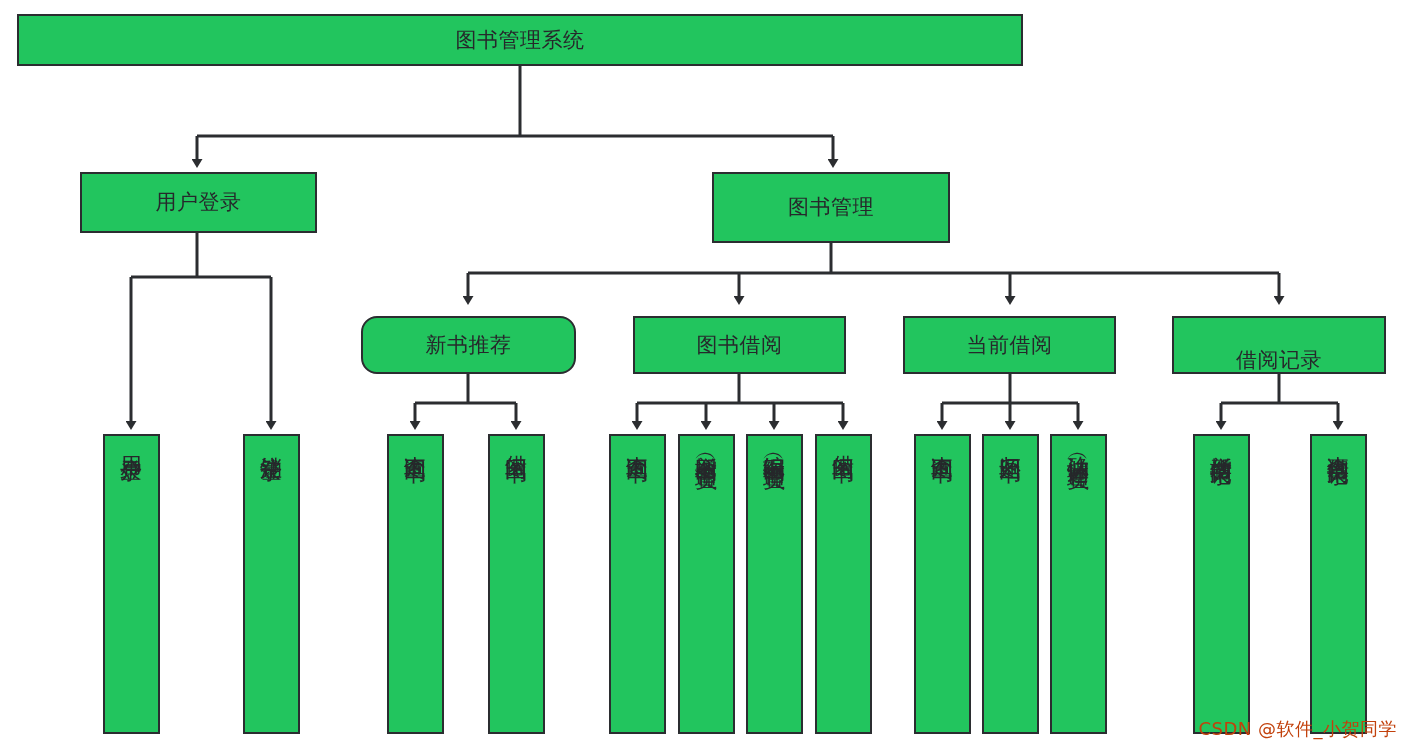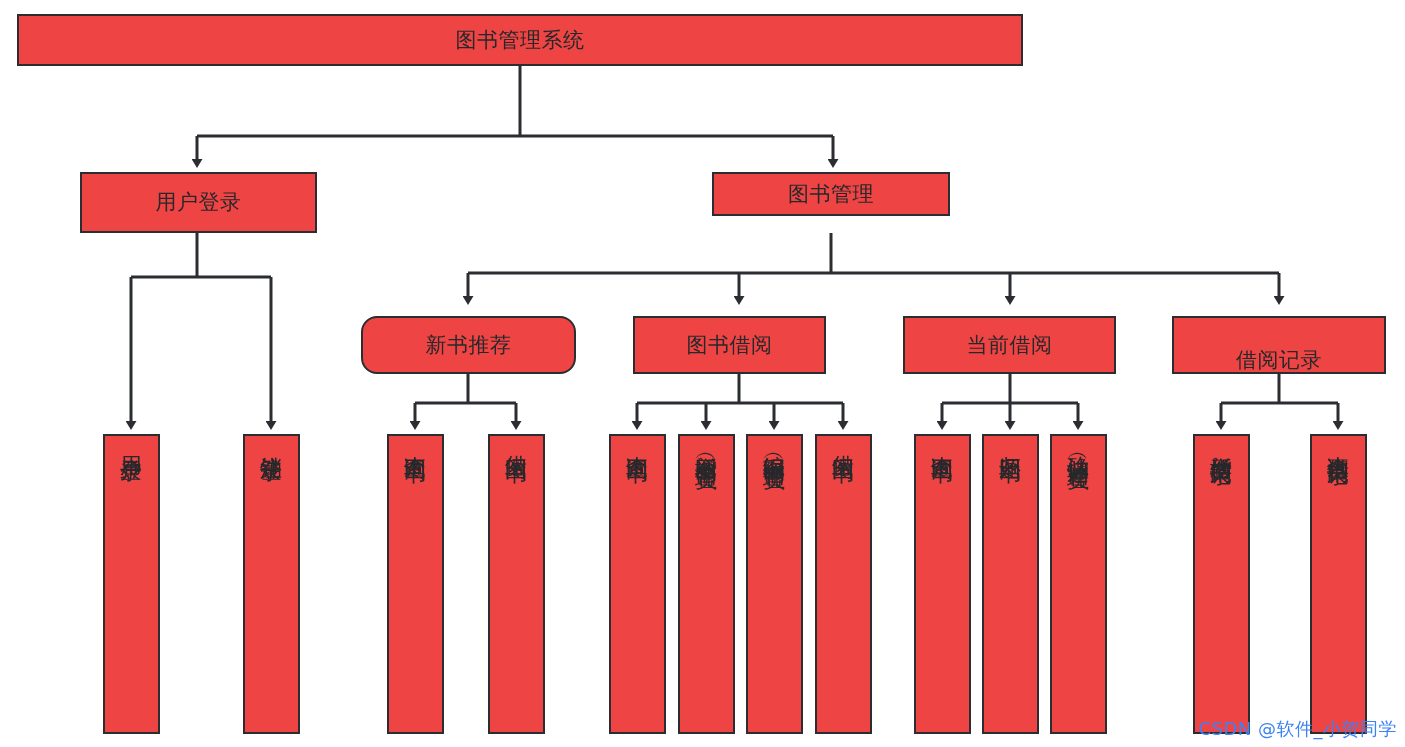--- a/index.html
+++ b/index.html
@@ -19,21 +19,21 @@
   svg.connectors{
     position:absolute;
     left:0; top:0;
     width:1405px;
     height:747px;
     pointer-events:none;
   }
   .node{
     position:absolute;
     box-sizing:border-box;
-    background:#ef4444;
+    background:#22c55e;
     border:2px solid #2b2d30;
     display:flex;
     align-items:center;
     justify-content:center;
     text-align:center;
   }
   .node .label{
     font-size:21px;
     line-height:1.15;
     letter-spacing:0.5px;
@@ -52,21 +52,21 @@
     line-height:1.32;
     letter-spacing:2px;
     white-space:normal;
     padding-top:2px;
   }
   .watermark{
     position:absolute;
     right:8px;
     bottom:6px;
     font-size:18px;
-    color:#3b82f6;
+    color:#c2410c;
     letter-spacing:0.5px;
     white-space:nowrap;
     user-select:none;
   }
 </style>
 </head>
 <body>
 
 <div id="canvas">
 
@@ -121,29 +121,29 @@
   </svg>
 
   <div class="node" style="left:17px; top:14px; width:1006px; height:52px;">
     <span class="label">图书管理系统</span>
   </div>
 
   <div class="node" style="left:80px; top:172px; width:237px; height:61px;">
     <span class="label">用户登录</span>
   </div>
 
-  <div class="node" style="left:712px; top:172px; width:238px; height:44px;">
+  <div class="node" style="left:712px; top:172px; width:238px; height:71px;">
     <span class="label">图书管理</span>
   </div>
 
   <div class="node" style="left:361px; top:316px; width:215px; height:58px;border-radius:16px;">
     <span class="label">新书推荐</span>
   </div>
 
-  <div class="node" style="left:633px; top:316px; width:193px; height:58px;">
+  <div class="node" style="left:633px; top:316px; width:213px; height:58px;">
     <span class="label">图书借阅</span>
   </div>
 
   <div class="node" style="left:903px; top:316px; width:213px; height:58px;">
     <span class="label">当前借阅</span>
   </div>
 
   <div class="node" style="left:1172px; top:316px; width:214px; height:58px;align-items:flex-end;">
     <span class="label">借阅记录</span>
   </div>

